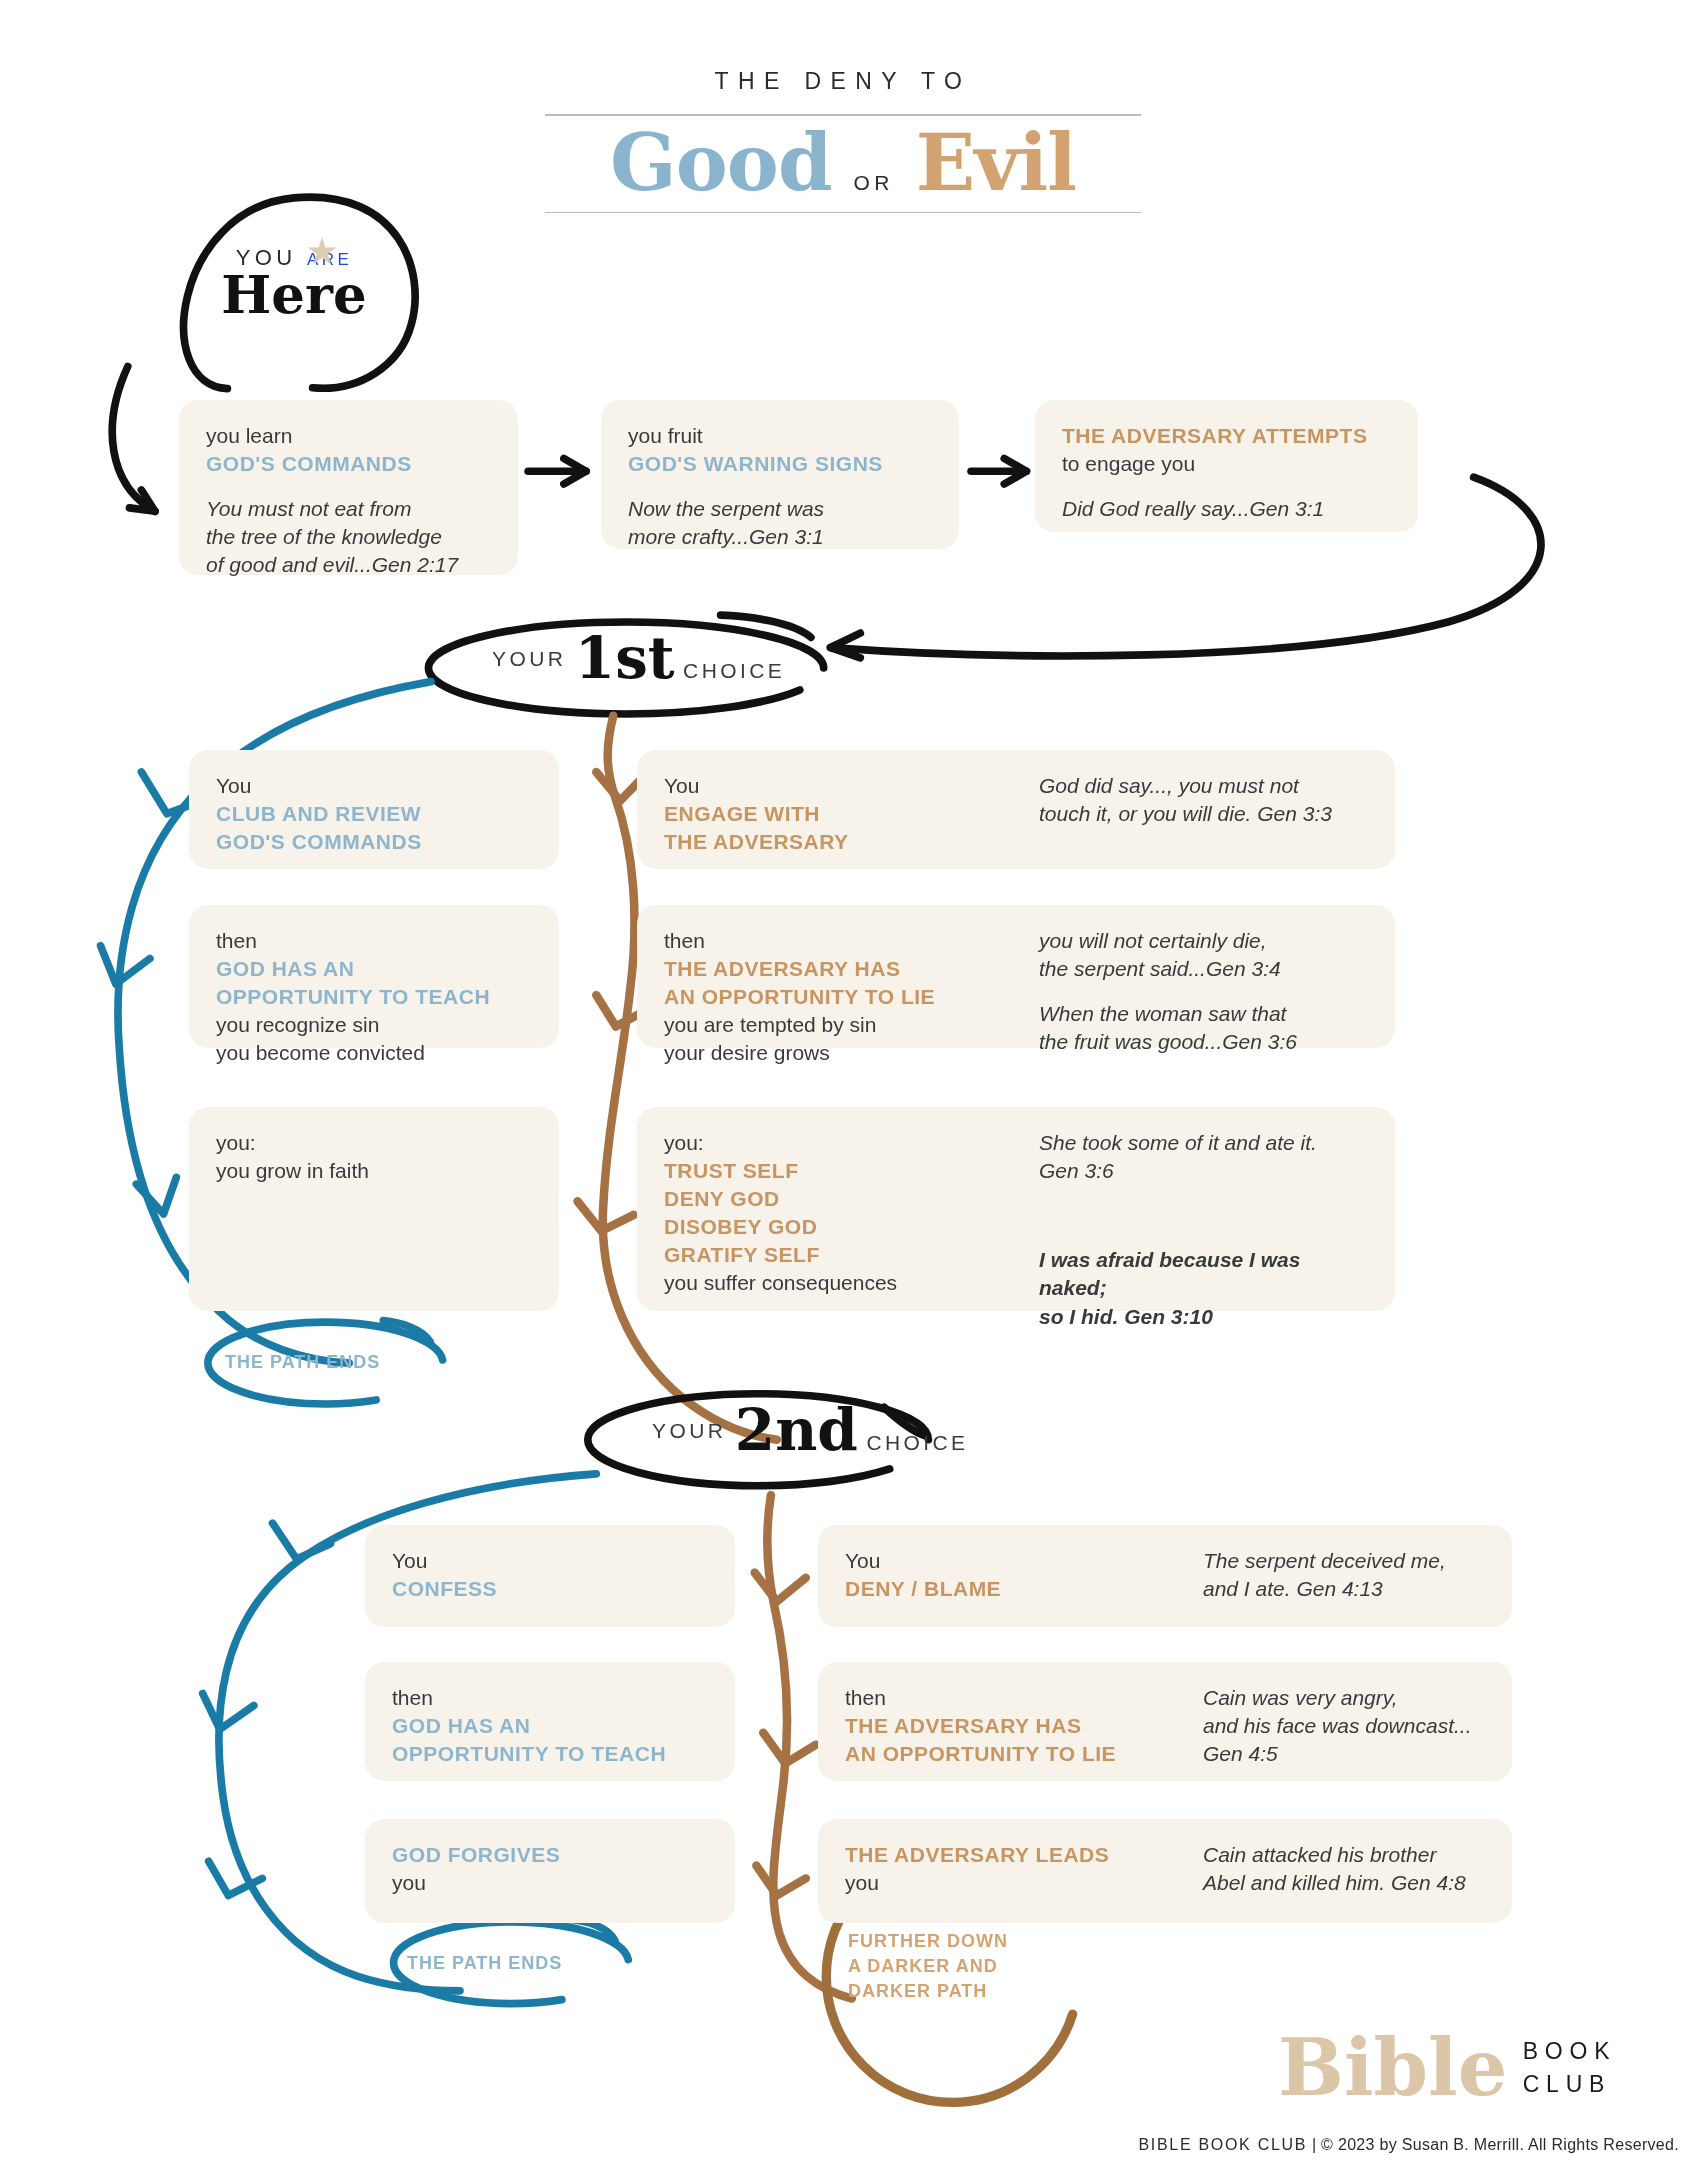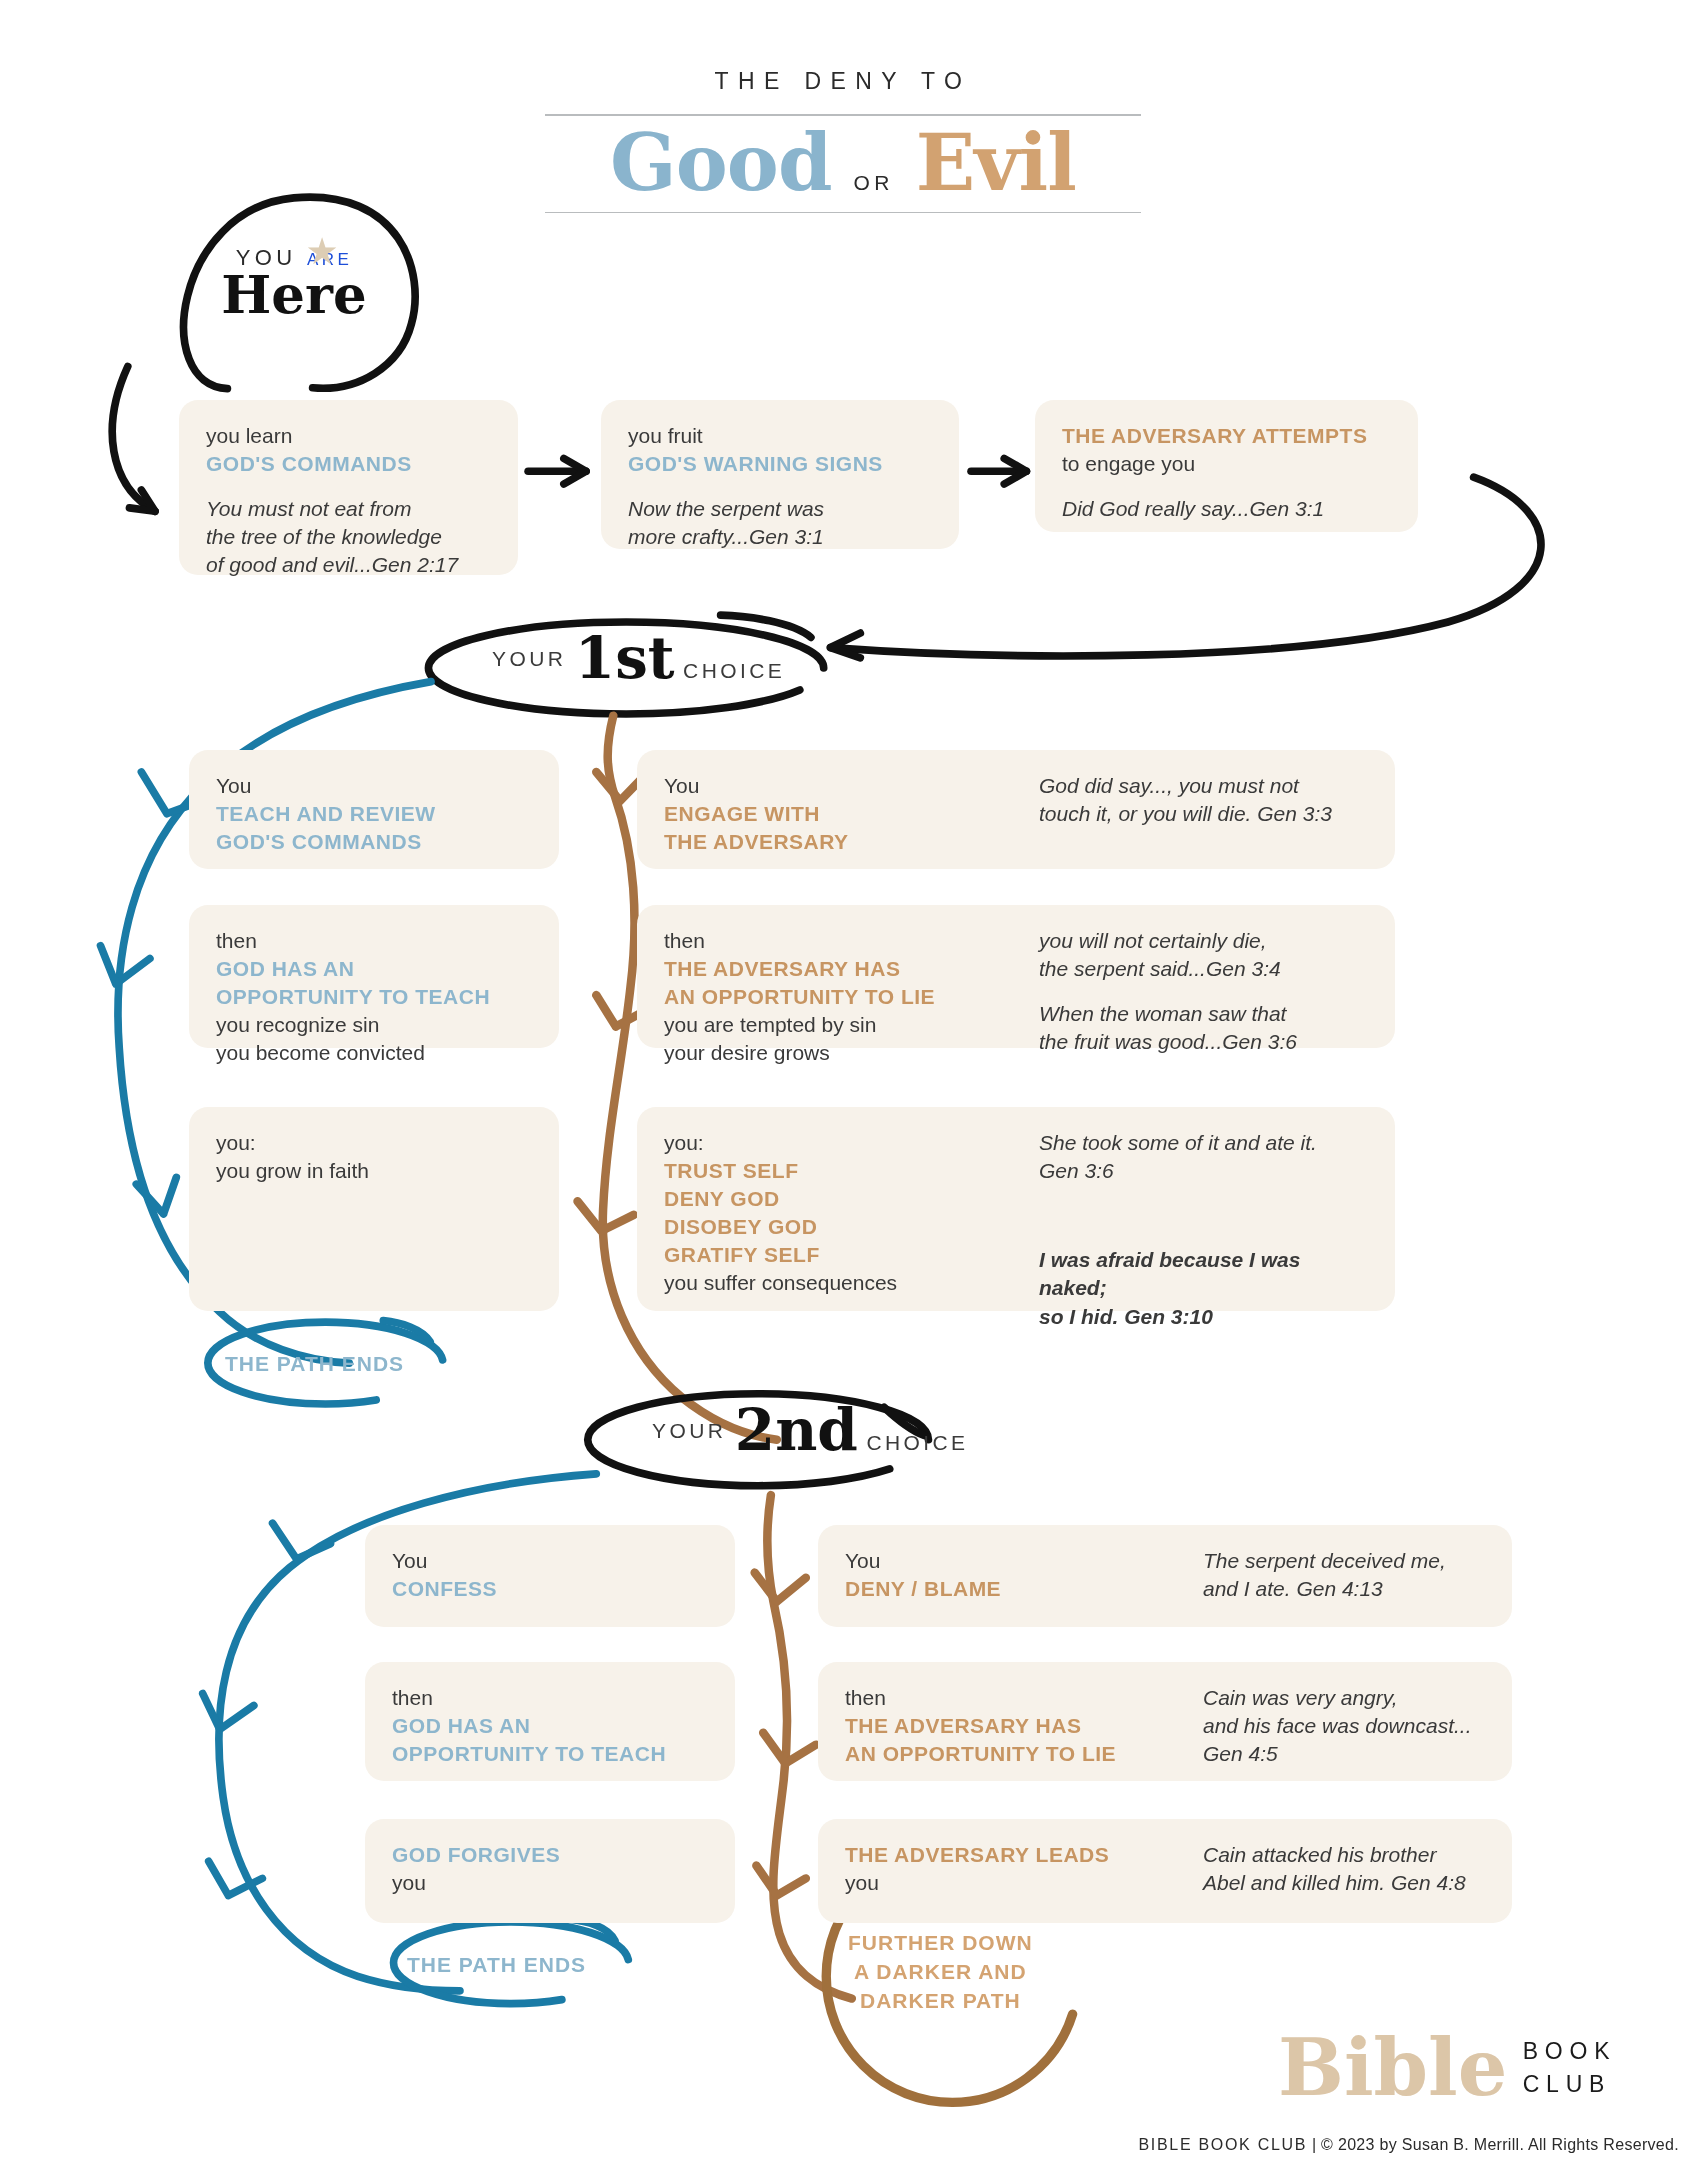--- a/index.html
+++ b/index.html
@@ -39,21 +39,21 @@
   .card .head.blue{color:#8db6cd;}
   .card .head.tan{color:#c79562;}
   .card .sub{font-size:21px;color:#3a3a3a;line-height:1.32;}
   .card .verse{font-style:italic;font-size:21px;color:#3a3a3a;line-height:1.34;}
   .card .gap{height:17px;}
   .two-col{display:flex;}
   .two-col .col-l{flex:0 0 375px;}
   .two-col .col-r{flex:1;}
 
   
-  .end-lbl{position:absolute;font-size:21px;font-weight:700;letter-spacing:1px;line-height:1.38;text-align:center;}
+  .end-lbl{position:absolute;font-size:18px;font-weight:700;letter-spacing:1px;line-height:1.38;}
   .end-lbl.blue{color:#8db6cd;}
   .end-lbl.tan{color:#d4a371;}
 
   
   .logo{position:absolute;left:1278px;top:2032px;display:flex;align-items:center;gap:15.3px;}
   .logo-word{font-family:"DejaVu Serif",serif;font-weight:700;font-size:78px;color:#dcc6a8;line-height:0.92;}
   .logo-bc{font-size:23px;letter-spacing:6.8px;color:#1b1b1b;line-height:1.45;}
   .copy{position:absolute;left:963px;top:2136px;width:716px;text-align:right;
         font-size:16px;letter-spacing:0.3px;color:#2b2b2b;}
   .copy .tiny{letter-spacing:1.7px;}
@@ -188,21 +188,21 @@
   </div>
 
   <div class="choice-lbl" style="left:492px;top:632px;">
     <span class="choice-your">YOUR</span>
     <span class="choice-num">1st</span>
     <span class="choice-choice">CHOICE</span>
   </div>
 
   <div class="card" style="left:189px;top:750px;width:370px;height:119px;">
     <div class="lead">You</div>
-    <div class="head blue pre" style="white-space: pre-line;">TEACH AND REVIEW
+    <div class="head blue pre" style="white-space: pre-line;">CLUB AND REVIEW
 GOD'S COMMANDS</div>
   </div>
 
   <div class="card" style="left:189px;top:905px;width:370px;height:143px;">
     <div class="lead">then</div>
     <div class="head blue pre" style="white-space: pre-line;">GOD HAS AN
 OPPORTUNITY TO TEACH</div>
     <div class="sub pre" style="white-space: pre-line;">you recognize sin
 you become convicted</div>
   </div>

